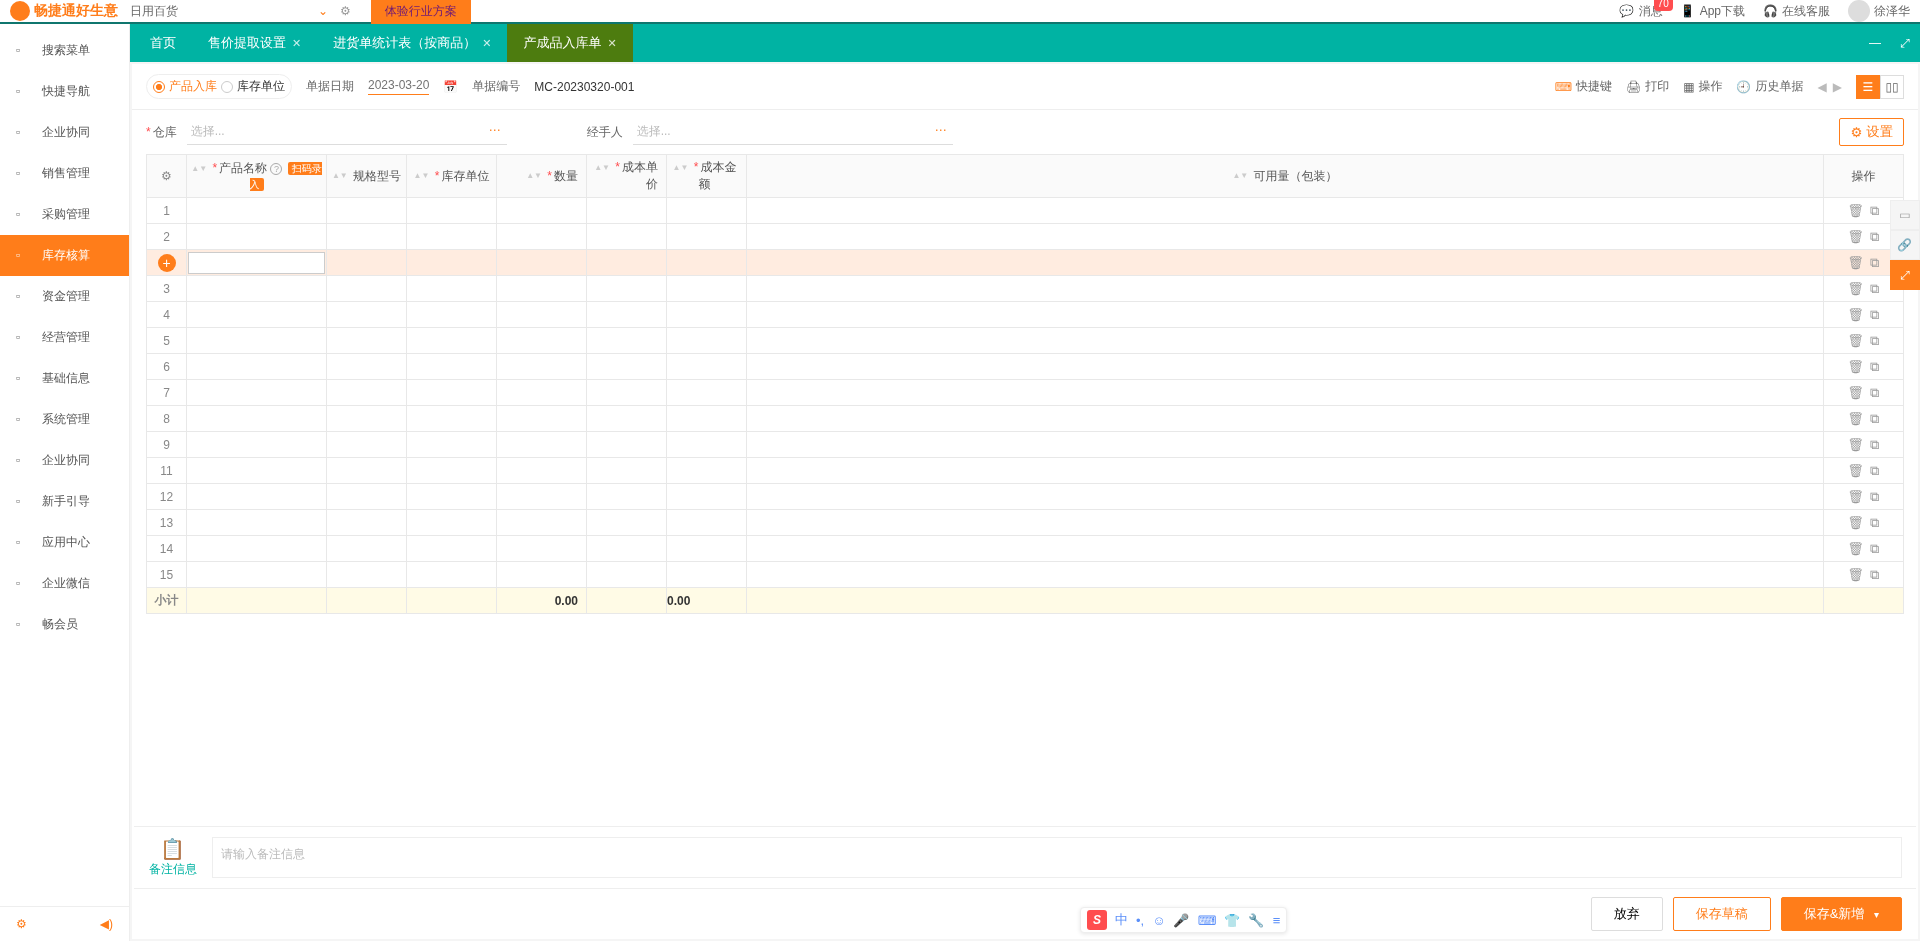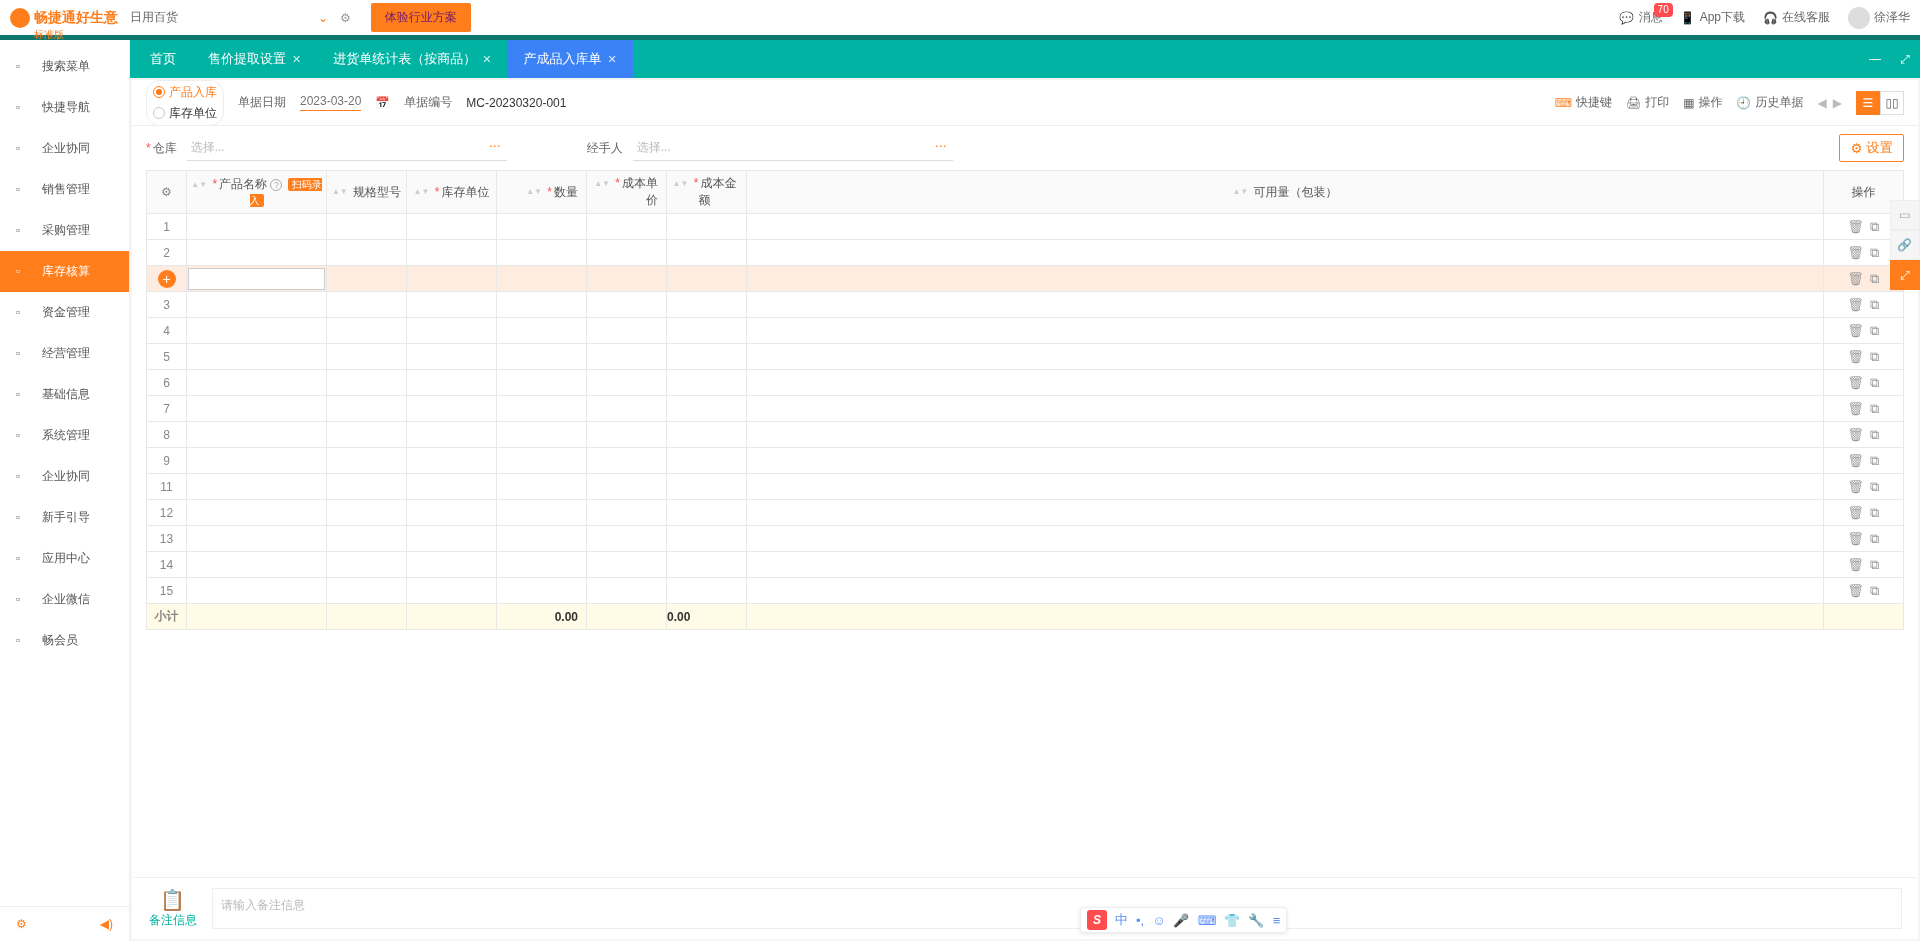--- a/index.html
+++ b/index.html
@@ -1,18 +1,18 @@
 <!DOCTYPE html>
 <html><head>
 <meta charset="utf-8">
 <style>
 * { margin: 0; padding: 0; box-sizing: border-box; }
 body { font-family: "Microsoft YaHei", Arial, sans-serif; font-size: 12px; color: #333; background: #fff; overflow: hidden; }
 .app { display: flex; flex-direction: column; height: 941px; width: 1920px; }
-.topbar { display: flex; align-items: center; height: 40px; border-bottom: 5px solid #0f766e; padding: 0 10px; }
+.topbar { display: flex; align-items: center; height: 24px; border-bottom: 2px solid #0f766e; padding: 0 10px; }
 .logo { display: flex; align-items: center; color: #ff7d1a; font-weight: bold; font-size: 14px; width: 120px; }
 .logo-icon { width: 20px; height: 20px; background: #ff7d1a; border-radius: 50%; margin-right: 4px; position: relative; }
 .logo-sub { font-size: 10px; color: #ff7d1a; position: absolute; top: 28px; left: 34px; font-weight: normal; }
 .dropdown-top { display: flex; align-items: center; width: 200px; color: #666; position: relative; }
 .dropdown-top .chev { color: #ff7d1a; margin-left: 140px; }
 .gear-top { color: #999; margin-left: 10px; cursor: pointer; }
 .orange-btn { background: #ff7d1a; color: #701a75; border: none; padding: 6px 14px; border-radius: 2px; margin-left: 20px; cursor: pointer; font-size: 12px; }
 .topbar-right { margin-left: auto; display: flex; align-items: center; gap: 18px; color: #666; }
 .topbar-right .item { display: flex; align-items: center; gap: 4px; cursor: pointer; }
 .badge { position: relative; }
@@ -20,27 +20,27 @@
 .avatar { width: 22px; height: 22px; background: #ddd; border-radius: 50%; }
 .body { display: flex; flex: 1; min-height: 0; }
 .sidebar { width: 130px; background: #fff; border-right: 1px solid #eee; padding-top: 6px; position: relative; }
 .side-item { display: flex; align-items: center; gap: 10px; padding: 12px 16px; color: #555; cursor: pointer; }
 .side-item.active { background: #ff7d1a; color: #fff; }
 .side-icon { width: 16px; height: 16px; display: inline-block; opacity: 0.8; }
 .side-bottom { position: absolute; bottom: 0; left: 0; right: 0; display: flex; justify-content: space-between; padding: 10px 16px; border-top: 1px solid #eee; color: #ff7d1a; }
 .main { flex: 1; display: flex; flex-direction: column; background: #f5f5f5; min-width: 0; }
 .tabs { background: #00b3a3; display: flex; align-items: center; height: 38px; padding-left: 4px; }
 .tab { padding: 4px 16px; color: #fff; height: 38px; display: flex; align-items: center; gap: 6px; cursor: pointer; font-size: 13px; }
-.tab.active { background: #3b82f6; }
+.tab.active { background: #4d7c0f; }
 .tab .close { font-size: 11px; opacity: 0.8; }
 .tabs-right { margin-left: auto; display: flex; }
 .tabs-right .tbtn { width: 30px; height: 38px; display: flex; align-items: center; justify-content: center; color: #fff; cursor: pointer; }
 .content { flex: 1; background: #fff; margin: 2px; display: flex; flex-direction: column; min-height: 0; }
 .toolbar { display: flex; align-items: center; height: 46px; padding: 0 14px; border-bottom: 1px solid #eee; gap: 14px; }
-.radio-grp { display: flex; align-items: center; gap: 4px; border: 1px solid #eee; border-radius: 14px; padding: 3px 6px; flex-direction: column; }
+.radio-grp { display: flex; align-items: center; gap: 4px; border: 1px solid #eee; border-radius: 14px; padding: 3px 6px; }
 .radio { display: flex; align-items: center; gap: 4px; cursor: pointer; }
 .radio .dot { width: 12px; height: 12px; border: 1px solid #ccc; border-radius: 50%; display: inline-block; }
 .radio.selected .dot { border-color: #ff7d1a; background: radial-gradient(circle, #ff7d1a 40%, #fff 45%); }
 .radio.selected span { color: #ff7d1a; }
 .lbl { color: #666; }
 .date-val { color: #737373; border-bottom: 1px solid #ff7d1a; padding-bottom: 2px; }
 .cal-icon { color: #ff7d1a; }
 .toolbar-right { margin-left: auto; display: flex; align-items: center; gap: 14px; color: #666; }
 .toolbar-right .titem { display: flex; align-items: center; gap: 4px; cursor: pointer; }
 .orange-ico { color: #ff7d1a; }
@@ -510,20 +510,28 @@
         </div>
 
         <div class="remark-area">
           <div class="remark-icon">
             <div class="ri">📋</div>
             <div>备注信息</div>
           </div>
           <div class="remark-input">请输入备注信息</div>
         </div>
 
+        <div class="footer">
+          <button class="btn">放弃</button>
+          <button class="btn outline-orange">保存草稿</button>
+          <button class="btn solid-orange">
+            <span>保存&amp;新增</span>
+            <span class="chev-d">▾</span>
+          </button>
+        </div>
       </div>
     </div>
   </div>
 
   <div class="right-dock">
     <div class="dock-btn">▭</div>
     <div class="dock-btn">🔗</div>
     <div class="dock-btn active">⤢</div>
   </div>
 

